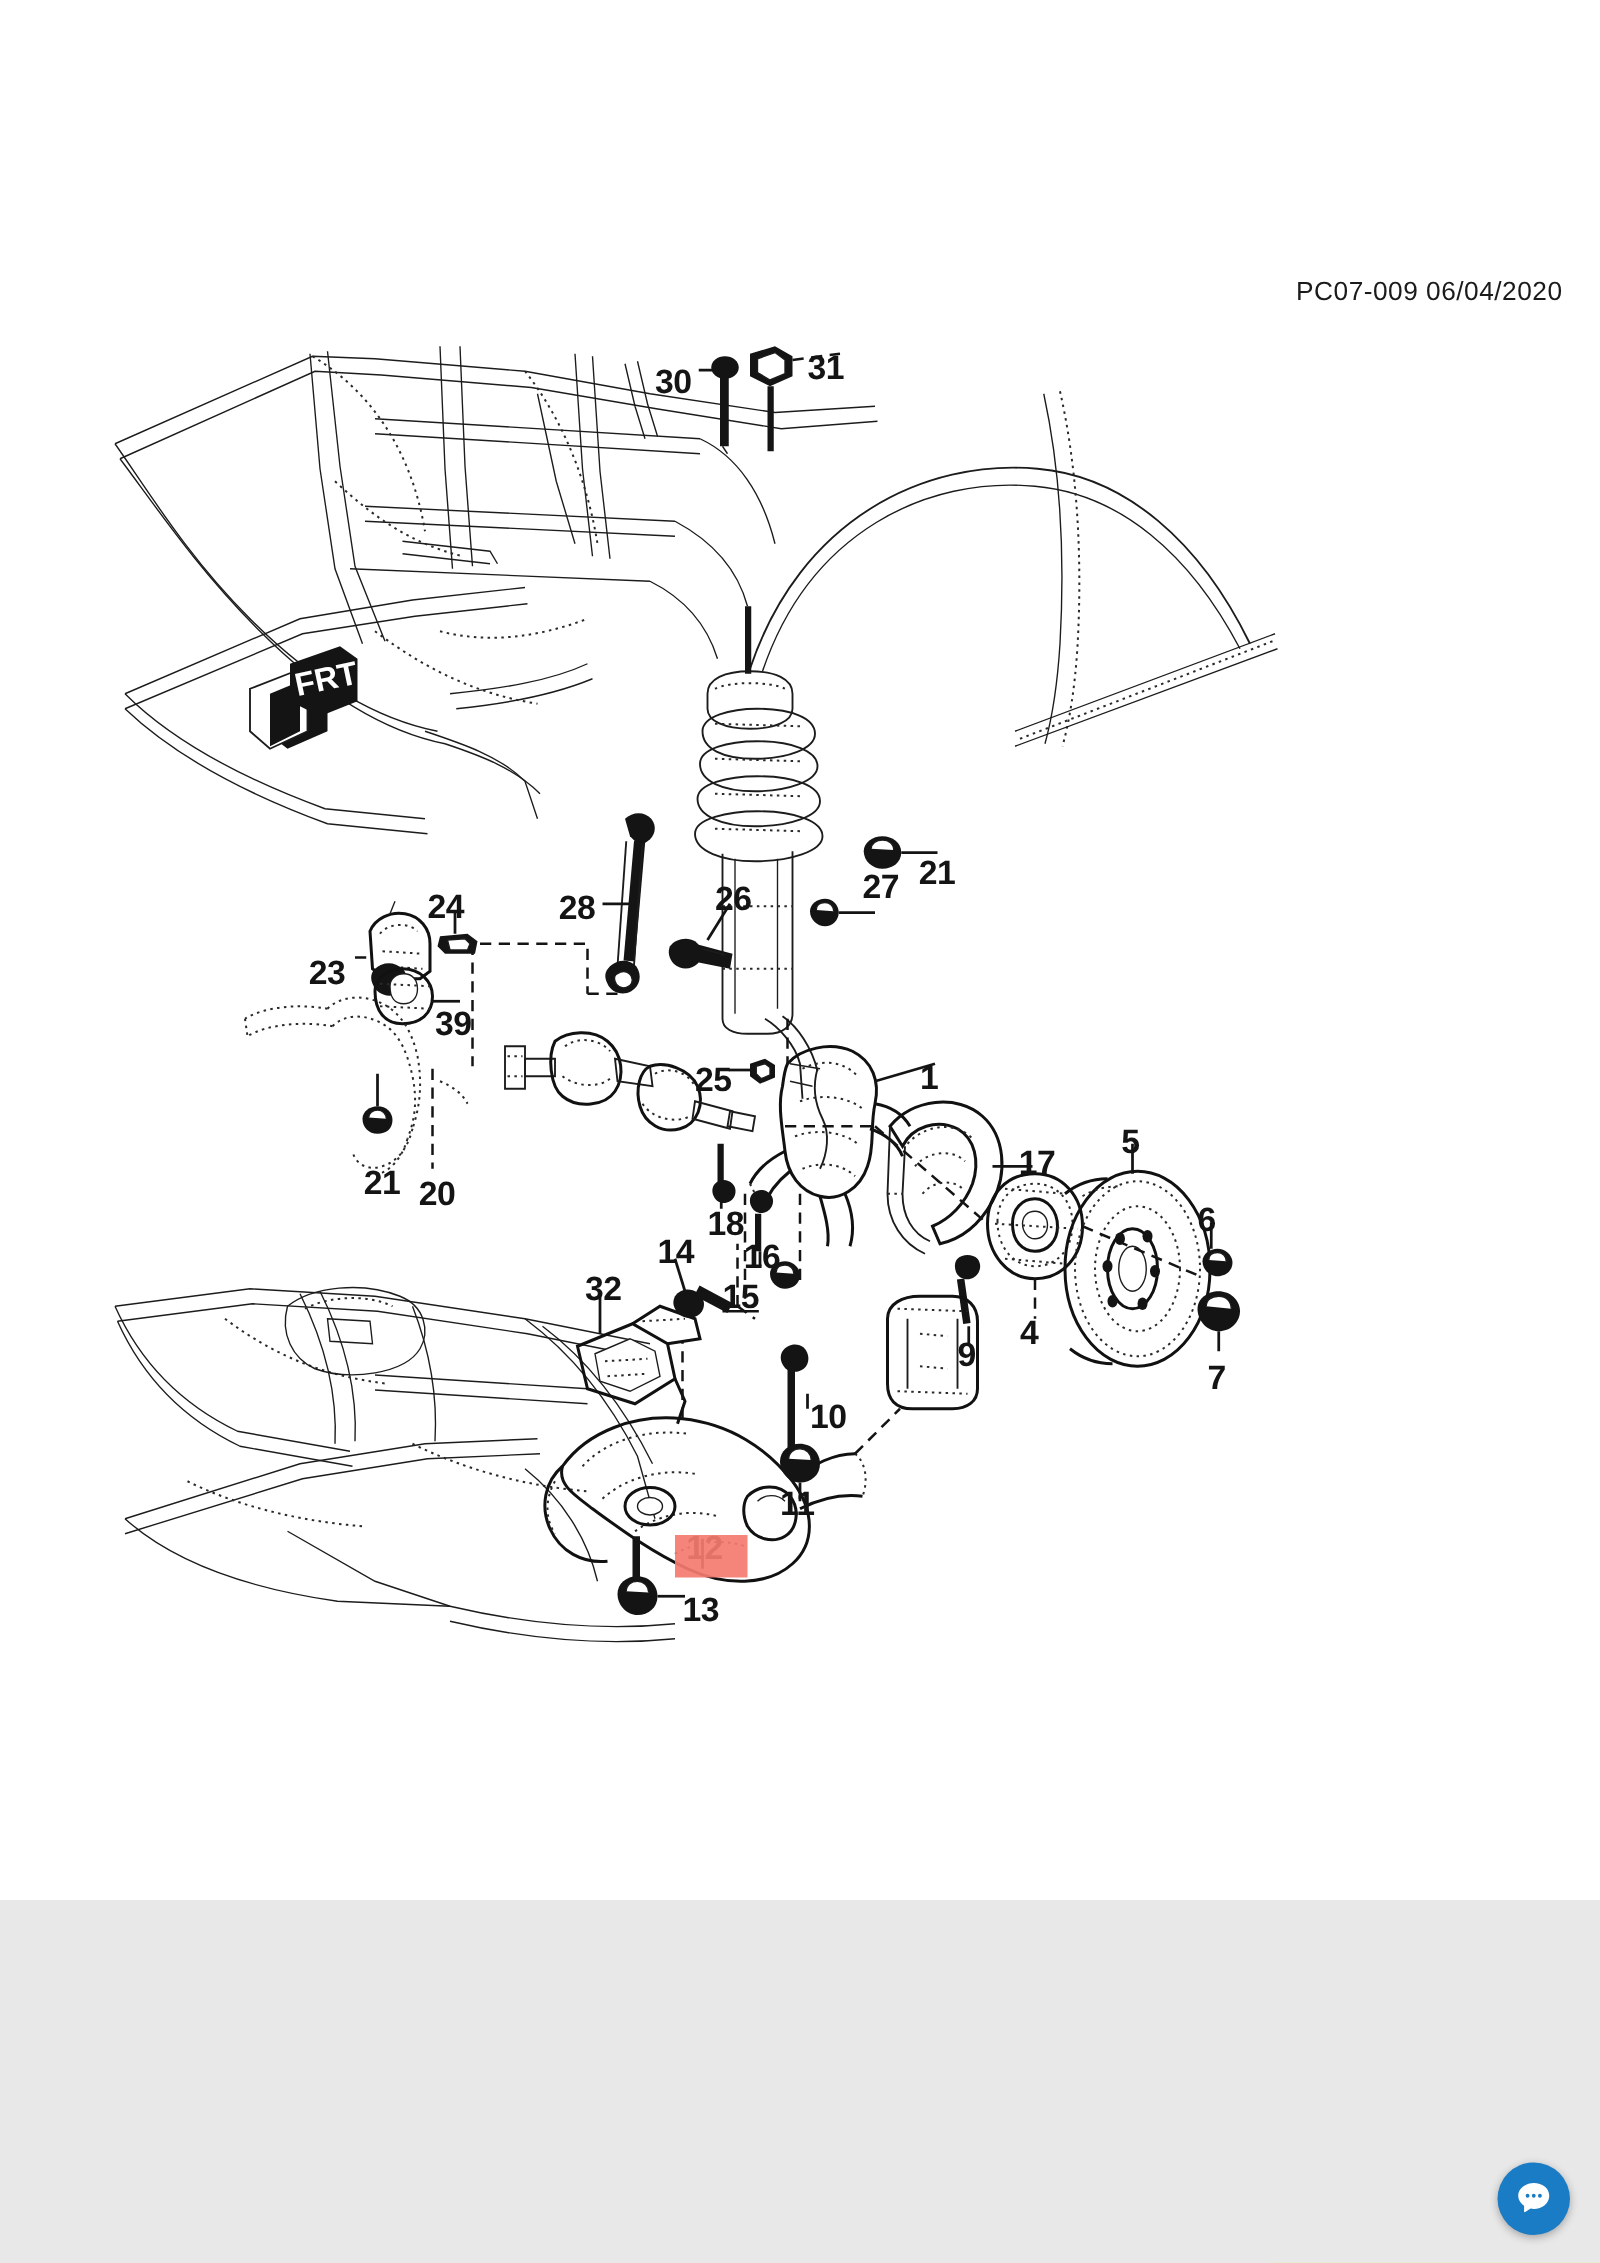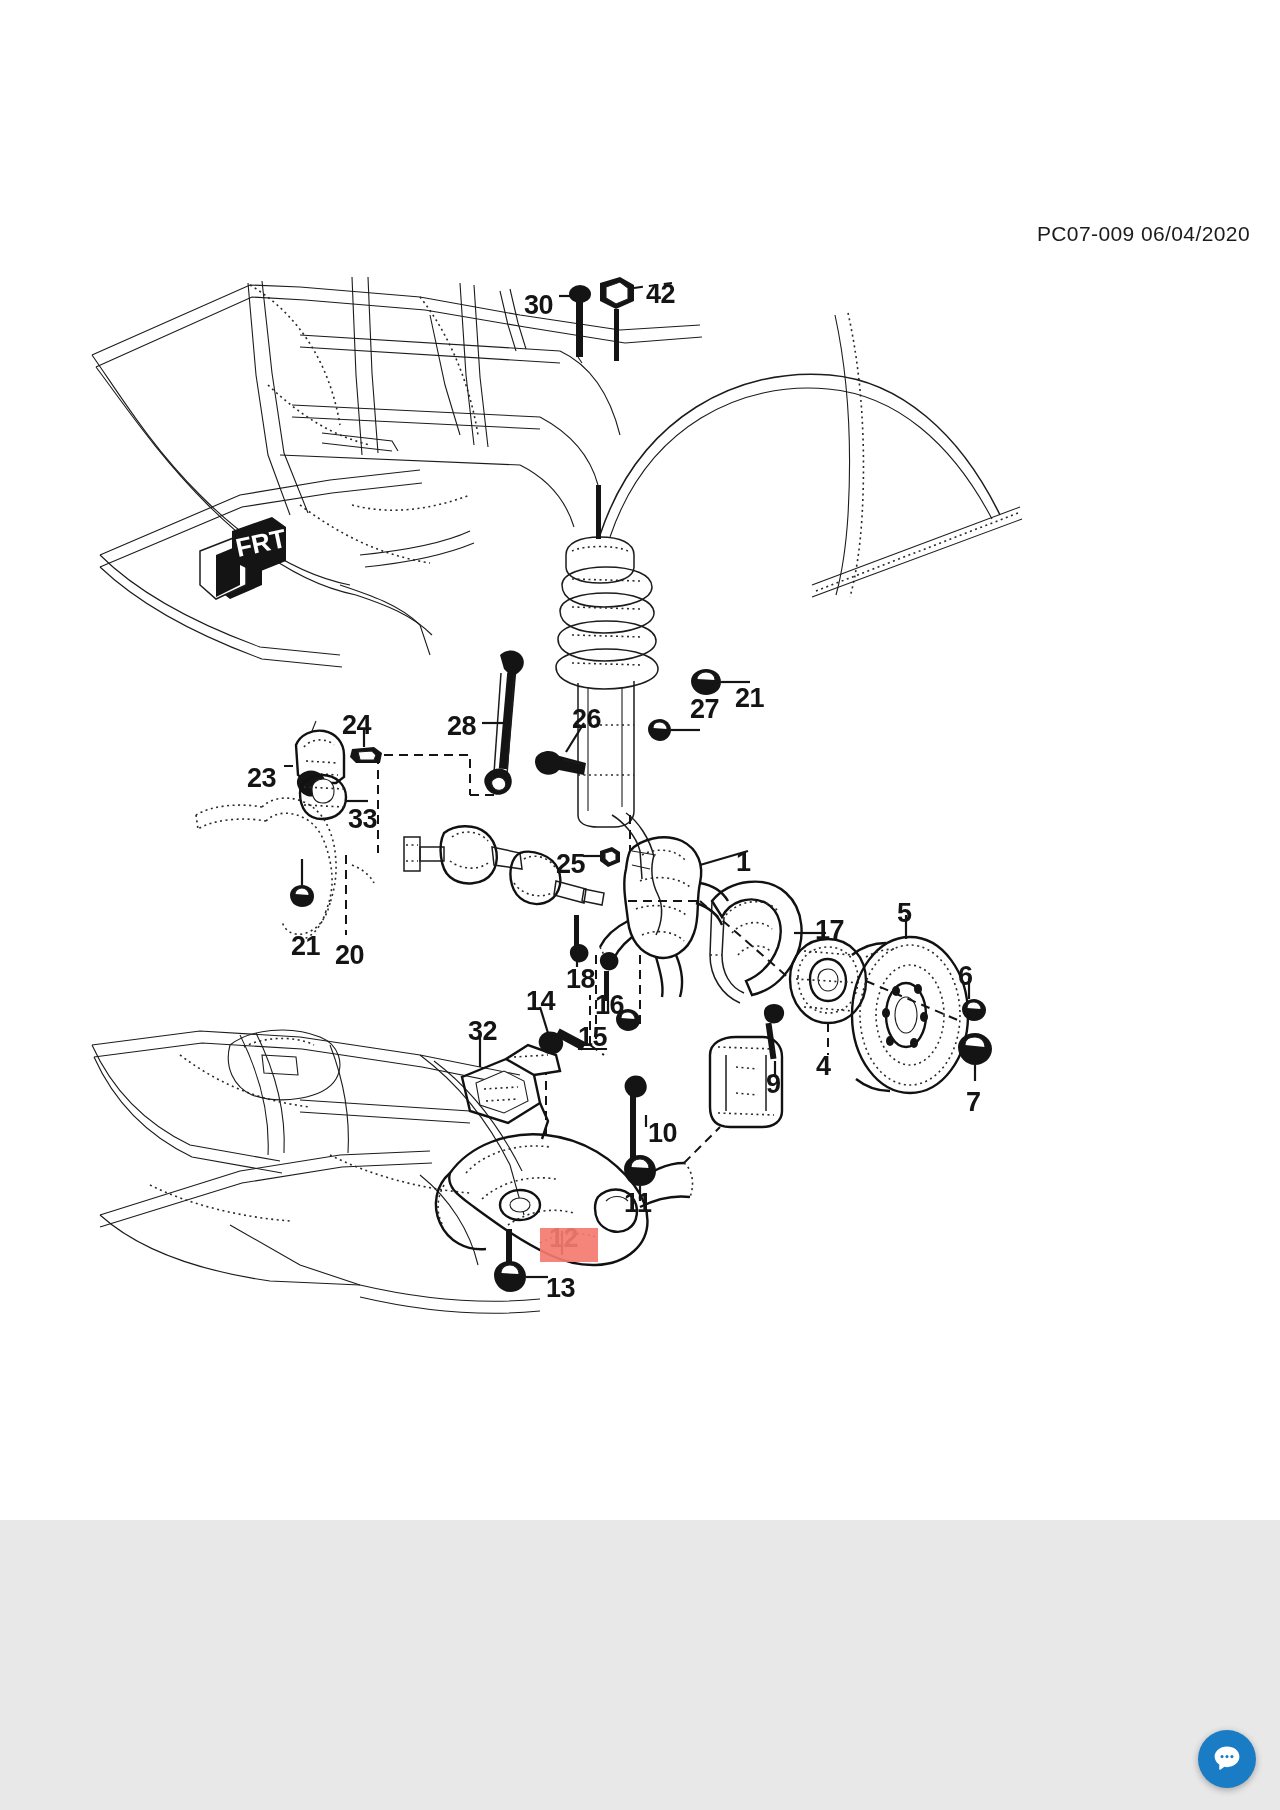--- a/index.html
+++ b/index.html
@@ -527,28 +527,28 @@
         <path class="fl" d="M212,292 L250,278 L262,292 L262,330 L230,344 L212,330 Z"></path>
         <path class="wh" d="M200,296 L236,282 L246,294 L246,330 L216,344 L200,330 Z"></path>
         <path class="fl" d="M216,300 L240,290 L240,330 L216,342 Z"></path>
         <path class="fl" d="M232,276 L272,262 L286,272 L286,306 L256,318 L232,306 Z"></path>
         <text x="238" y="302" font-family="Liberation Sans, sans-serif" font-size="26" font-weight="700" fill="#ffffff" transform="rotate(-12 238 302)">FRT</text>
       </g>
     </svg>
   </div>
 
   <div class="callout" style="left:524px;  top:292px;">30</div>
-  <div class="callout" style="left:646px;  top:281px;">42</div>
+  <div class="callout" style="left:646px;  top:281px;">31</div>
   <div class="callout" style="left:735px;  top:685px;">21</div>
   <div class="callout" style="left:342px;  top:712px;">24</div>
   <div class="callout" style="left:447px;  top:713px;">28</div>
   <div class="callout" style="left:572px;  top:706px;">26</div>
   <div class="callout" style="left:690px;  top:696px;">27</div>
   <div class="callout" style="left:247px;  top:765px;">23</div>
-  <div class="callout" style="left:348px;  top:806px;">33</div>
+  <div class="callout" style="left:348px;  top:806px;">39</div>
   <div class="callout" style="left:556px;  top:851px;">25</div>
   <div class="callout" style="left:736px;  top:849px;">1</div>
   <div class="callout" style="left:897px;  top:900px;">5</div>
   <div class="callout" style="left:815px;  top:917px;">17</div>
   <div class="callout" style="left:291px;  top:933px;">21</div>
   <div class="callout" style="left:335px;  top:942px;">20</div>
   <div class="callout" style="left:566px;  top:966px;text-align:center;">18</div>
   <div class="callout" style="left:958px;  top:963px;">6</div>
   <div class="callout" style="left:595px;  top:992px;">16</div>
   <div class="callout" style="left:526px;  top:988px;">14</div>

